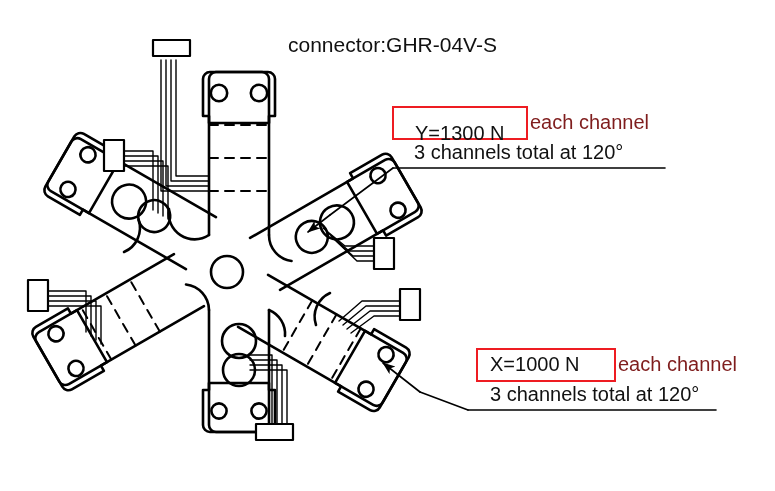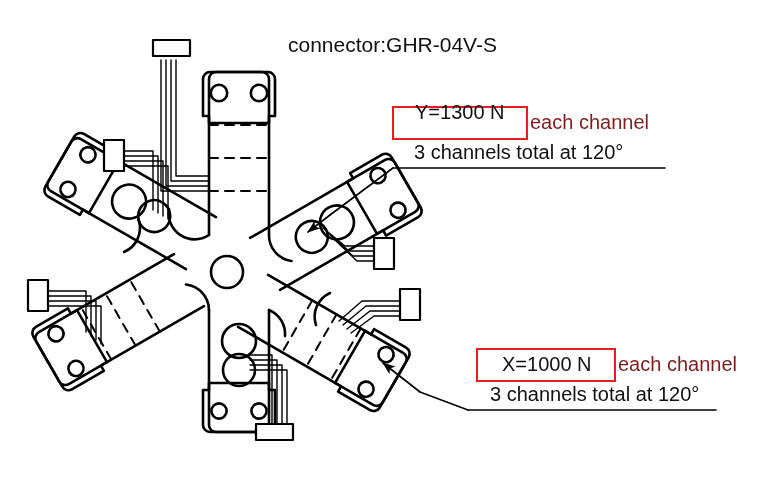--- a/index.html
+++ b/index.html
@@ -72,27 +72,27 @@
   .callout .sub-text {
     position: absolute;
     font-size: 20px;
     line-height: 24px;
     white-space: nowrap;
     color: #111111;
   }
 
   
   #callout-y .val-box   { left: 380px; top: 106px; width: 136px; height: 34px; }
-  #callout-y .val-text  { left: 403px; top: 100px; }
+  #callout-y .val-text  { left: 403px; top: 121px; }
   #callout-y .tail-text { left: 518px; top: 110px; }
   #callout-y .sub-text  { left: 402px; top: 140px; }
 
   
   #callout-x .val-box   { left: 464px; top: 348px; width: 140px; height: 34px; }
-  #callout-x .val-text  { left: 490px; top: 352px; }
+  #callout-x .val-text  { left: 478px; top: 352px; }
   #callout-x .tail-text { left: 606px; top: 352px; }
   #callout-x .sub-text  { left: 478px; top: 382px; }
 </style>
 </head>
 <body>
 
 <div id="stage">
 
   <svg id="drawing" viewBox="0 0 775 491">
     <defs>

